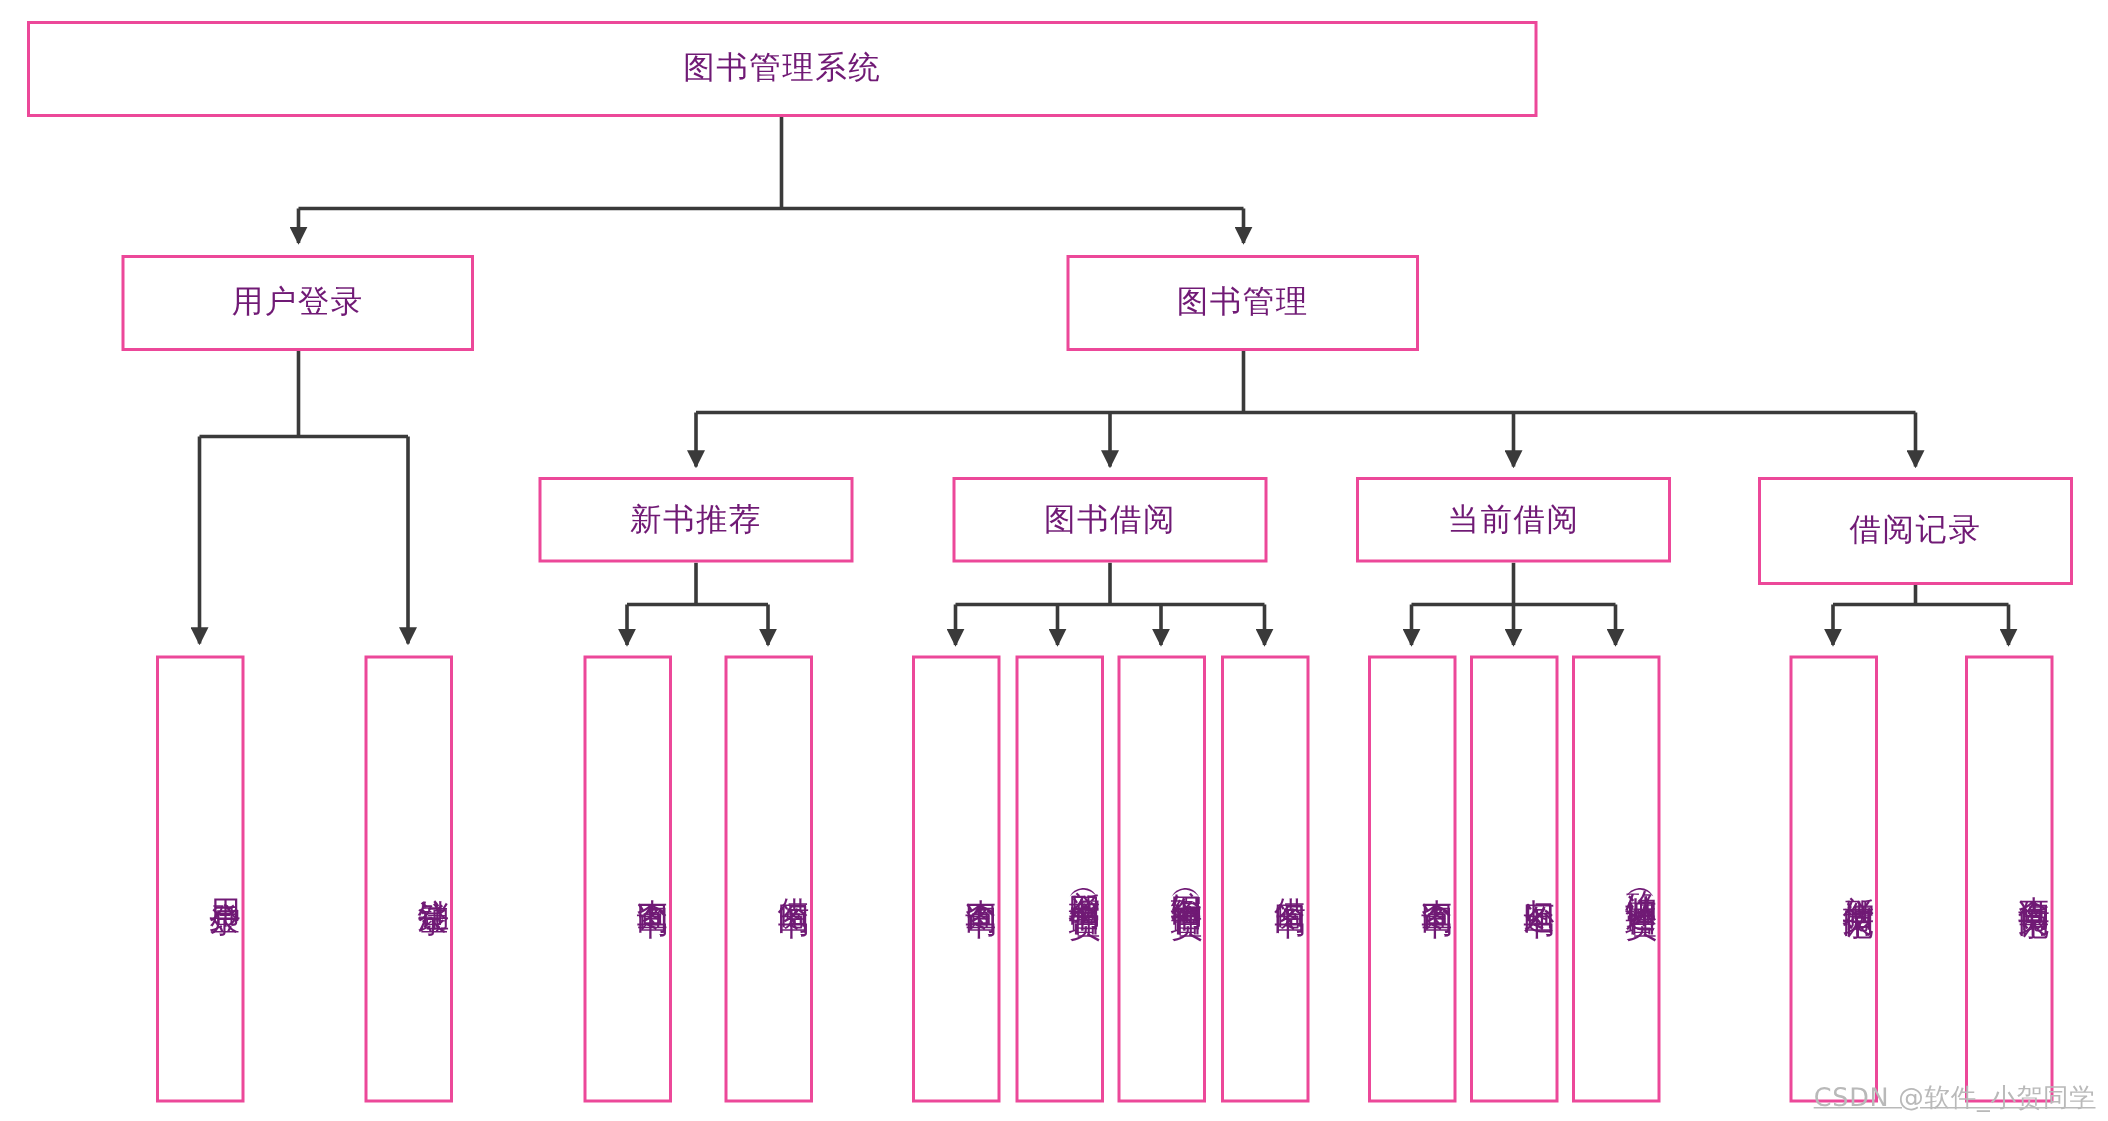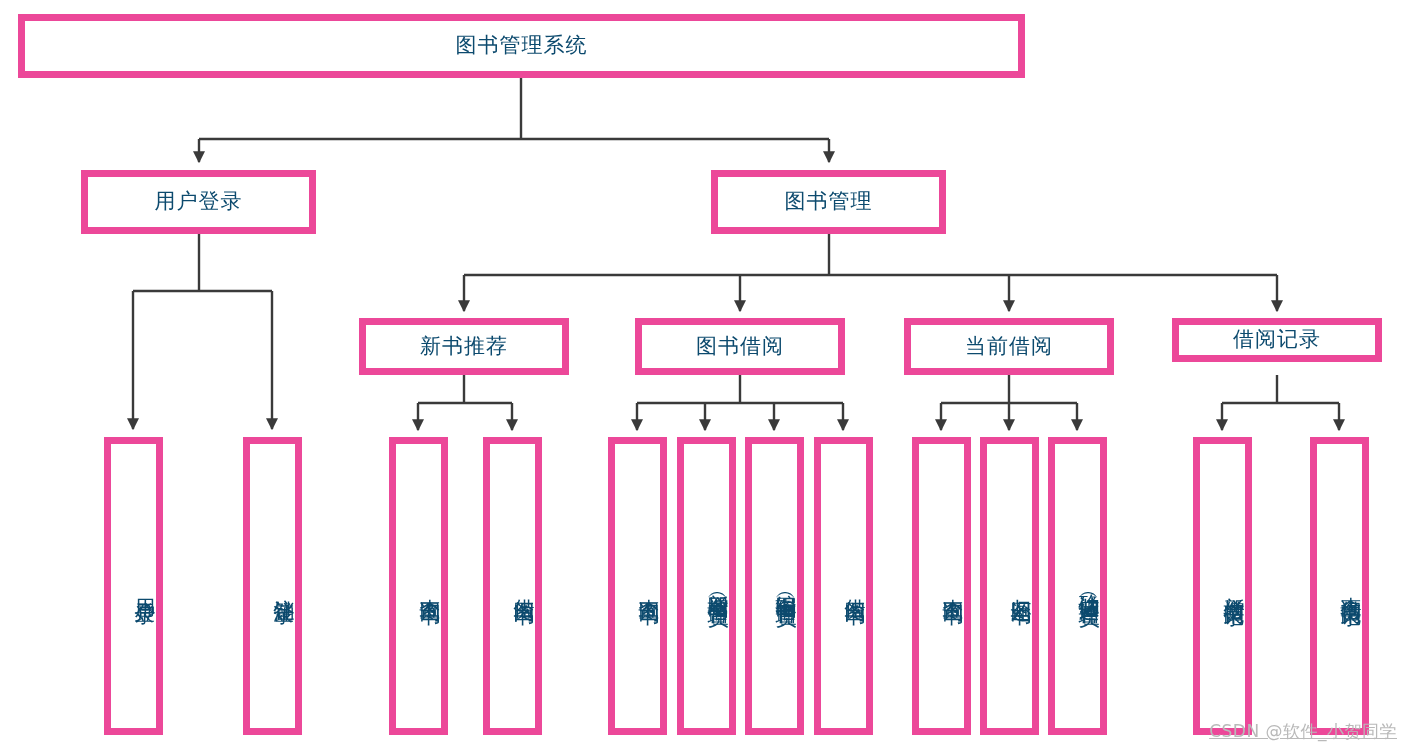--- a/index.html
+++ b/index.html
@@ -22,26 +22,26 @@
     position: absolute;
     left: 0;
     top: 0;
     width: 1405px;
     height: 747px;
     pointer-events: none;
   }
   .node {
     position: absolute;
     box-sizing: border-box;
-    border: 7px solid #ec4899;
+    border: 2px solid #ec4899;
     background: #ffffff;
     display: flex;
     align-items: center;
     justify-content: center;
-    color: #0c4a6e;
+    color: #701a75;
   }
   .node.horiz {
     font-size: 21px;
     letter-spacing: 1px;
     line-height: 1.2;
   }
   .node.vert {
     writing-mode: vertical-rl;
     text-orientation: upright;
     font-size: 21px;
@@ -138,21 +138,21 @@
 
   <div class="node horiz" style="left:359px; top:318px; width:210px; height:57px;">
     <span>新书推荐</span>
   </div>
   <div class="node horiz" style="left:904px; top:318px; width:210px; height:57px;">
     <span>当前借阅</span>
   </div>
   <div class="node horiz" style="left:635px; top:318px; width:210px; height:57px;">
     <span>图书借阅</span>
   </div>
-  <div class="node horiz" style="left:1172px; top:318px; width:210px; height:44px;">
+  <div class="node horiz" style="left:1172px; top:318px; width:210px; height:72px;">
     <span>借阅记录</span>
   </div>
 
   <div class="node vert" style="left:104px; top:437px; width:59px; height:298px;">
     <span class="vlabel">用户登录</span>
   </div>
   <div class="node vert" style="left:243px; top:437px; width:59px; height:298px;">
     <span class="vlabel">注销登录</span>
   </div>
 

